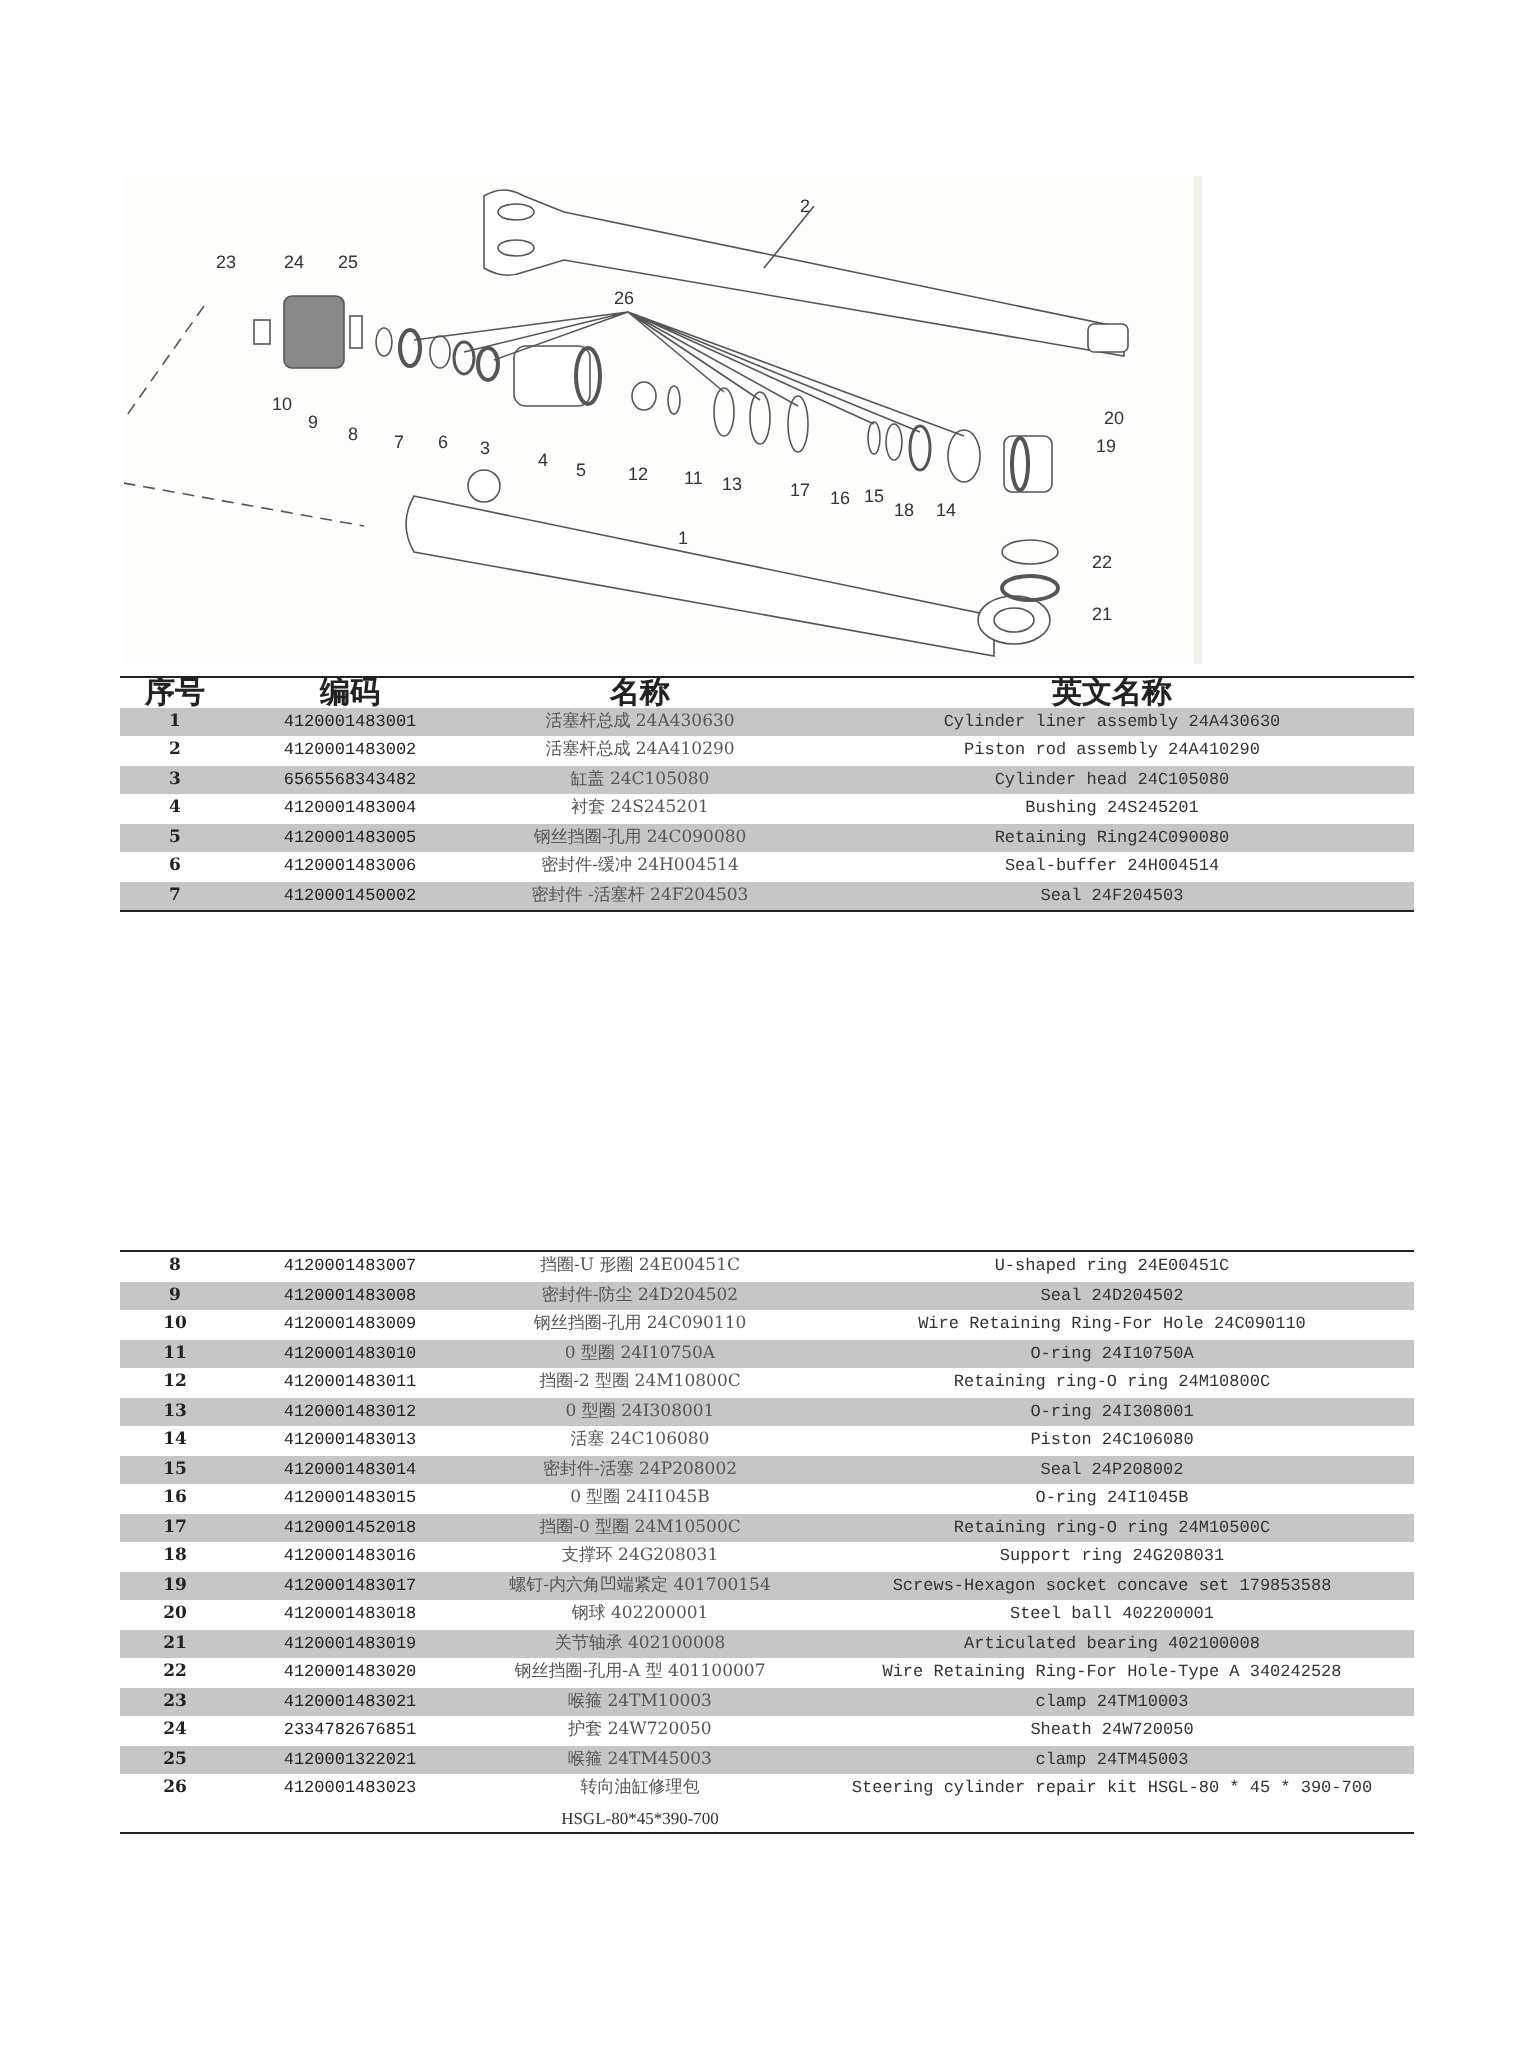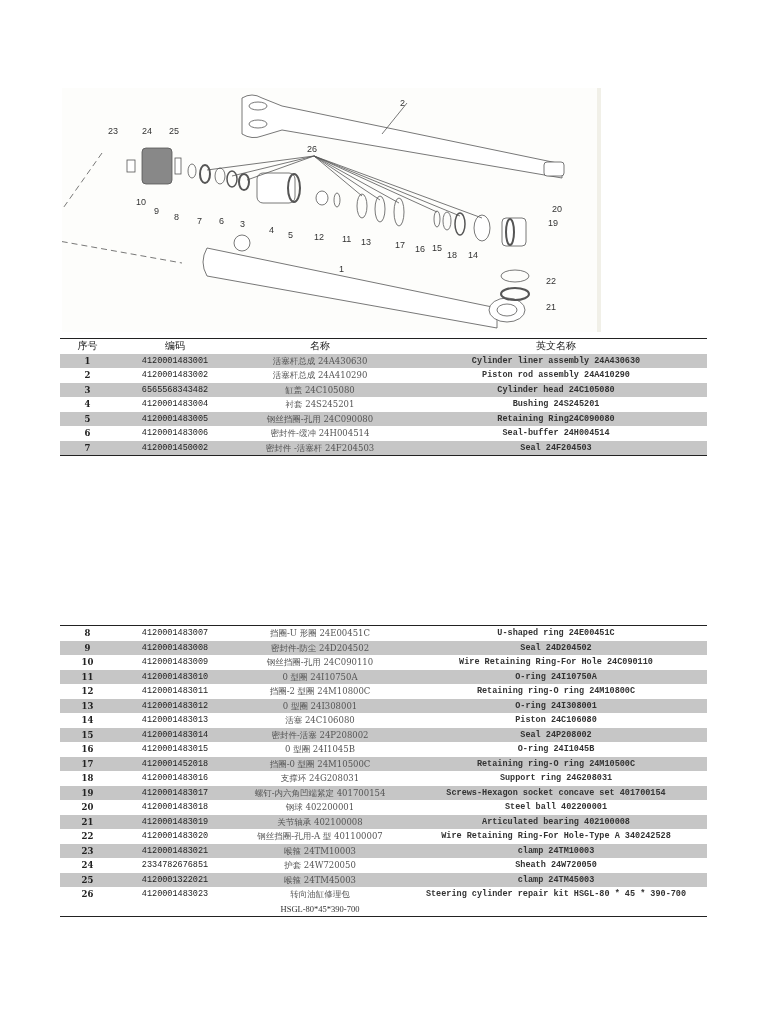--- a/index.html
+++ b/index.html
@@ -6,28 +6,28 @@
   body { width:768px; height:1024px; position:relative; overflow:hidden;
          font-family:"DejaVu Serif", "Liberation Serif", serif; color:#222; }
   .diagram { position:absolute; left:62px; top:88px; width:535px; height:244px;
              background:#fdfdfb; border-right:4px solid #f1f0e8; }
   .diagram svg { position:absolute; left:0; top:0; }
   .callout { font-family:"Liberation Sans", sans-serif; font-size:9px; fill:#333; }
   table.parts { position:absolute; left:60px; width:647px; border-collapse:collapse;
                 font-size:8.5px; }
   table.parts td, table.parts th { padding:0; height:14.5px; line-height:14.5px;
                 text-align:center; white-space:nowrap; }
-  table.parts th { font-weight:normal; font-size:10px; }
+  table.parts th { font-weight:bold; font-size:15px; }
   .t1 { top:338px; border-top:1.5px solid #222; border-bottom:1.5px solid #222; }
   .t2 { top:625px; border-top:1.5px solid #222; border-bottom:1.5px solid #222; }
   tr.gray td { background:#c6c6c6; }
   td.no { width:55px; font-weight:bold; }
   td.code { width:120px; font-family:Liberation Mono, monospace; font-size:8.5px; }
   td.cn { width:170px; color:#555; }
-  td.en { font-family:"Liberation Mono", monospace; font-size:8.5px; font-weight:bold; color:#333; }
+  td.en { font-family:"Liberation Mono", monospace; font-size:8.5px; font-weight:normal; color:#333; }
 </style>
 </head>
 <body>
 
 <div class="diagram">
   <svg width="535" height="244" viewBox="0 0 535 244">
     <g stroke="#555" stroke-width="0.8" fill="none">
 
       <path d="M180 10 q10 -6 20 0 l20 8 l280 58 l0 14 l-280 -48 l-20 6 q-10 4 -20 -2 z" fill="#fff"></path>
       <ellipse cx="196" cy="18" rx="9" ry="4"></ellipse>
@@ -227,21 +227,21 @@
     <tr>
       <td class="no">18</td>
       <td class="code">4120001483016</td>
       <td class="cn">支撑环 24G208031</td>
       <td class="en">Support ring 24G208031</td>
     </tr>
     <tr class="gray">
       <td class="no">19</td>
       <td class="code">4120001483017</td>
       <td class="cn">螺钉-内六角凹端紧定 401700154</td>
-      <td class="en">Screws-Hexagon socket concave set 401700154</td>
+      <td class="en">Screws-Hexagon socket concave set 179853588</td>
     </tr>
     <tr>
       <td class="no">20</td>
       <td class="code">4120001483018</td>
       <td class="cn">钢球 402200001</td>
       <td class="en">Steel ball 402200001</td>
     </tr>
     <tr class="gray">
       <td class="no">21</td>
       <td class="code">4120001483019</td>

